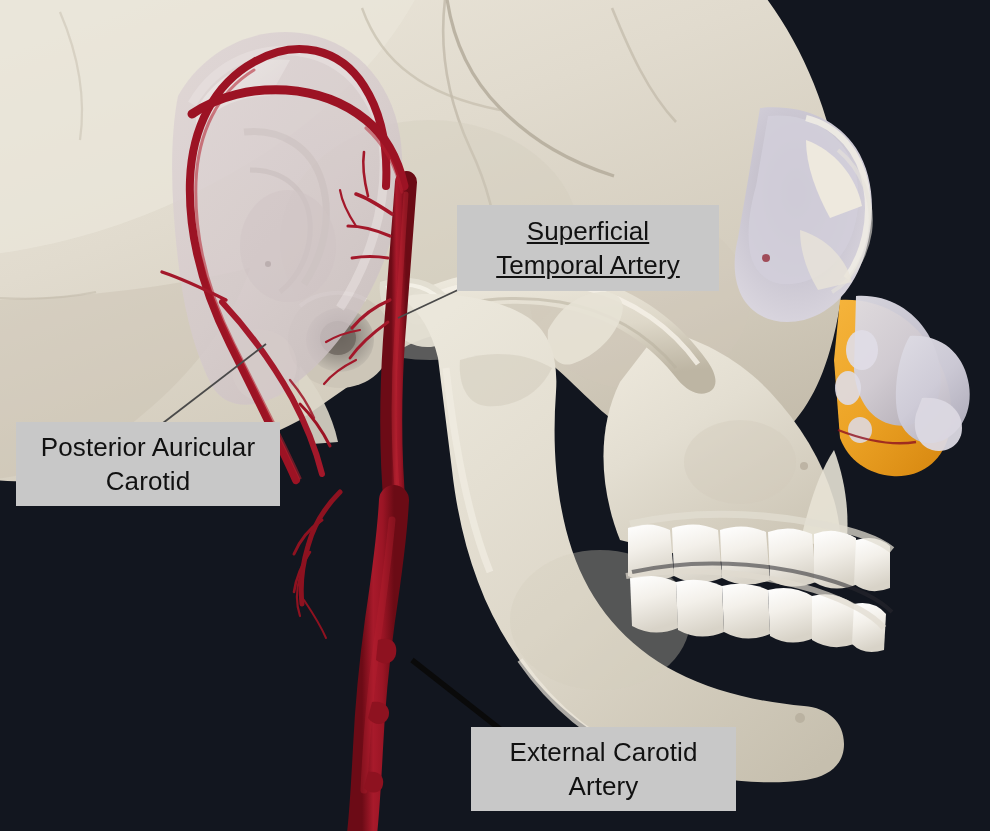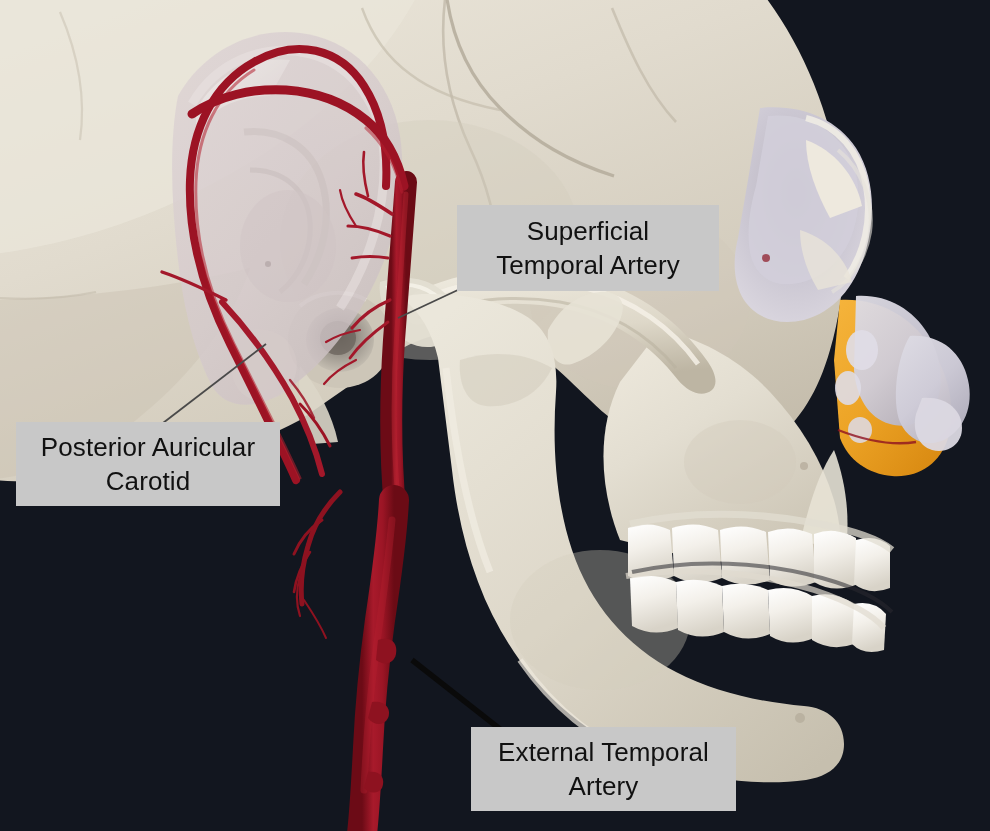--- a/index.html
+++ b/index.html
@@ -36,21 +36,21 @@
     text-align: center;
     display: flex;
     align-items: center;
     justify-content: center;
     box-sizing: border-box;
     padding: 4px 10px;
     white-space: pre-line;
     letter-spacing: 0.1px;
     z-index: 40;
   }
-  #callout-sta   { left: 457px; top: 205px; width: 262px; height: 86px; }
+  #callout-sta   { left: 457px; top: 205px; width: 262px; height: 86px; text-decoration: underline; }
   #callout-pa    { left: 16px;  top: 422px; width: 264px; height: 84px; }
   #callout-eca   { left: 471px; top: 727px; width: 265px; height: 84px; }
 </style>
 </head>
 <body>
 
 <div id="stage">
 
   <svg class="layer" viewBox="0 0 990 831">
     <defs>
@@ -375,16 +375,16 @@
     <line x1="163" y1="423" x2="266" y2="344" stroke="#4a4a4a" stroke-width="1.8"></line>
     <line x1="505" y1="733" x2="412" y2="660" stroke="#0a0a0a" stroke-width="5.5"></line>
   </svg>
 
   <div class="callout" id="callout-sta">Superficial
 Temporal Artery</div>
 
   <div class="callout" id="callout-pa">Posterior Auricular
 Carotid</div>
 
-  <div class="callout" id="callout-eca">External Temporal
+  <div class="callout" id="callout-eca">External Carotid
 Artery</div>
 
 </div>
 
 </body></html>

